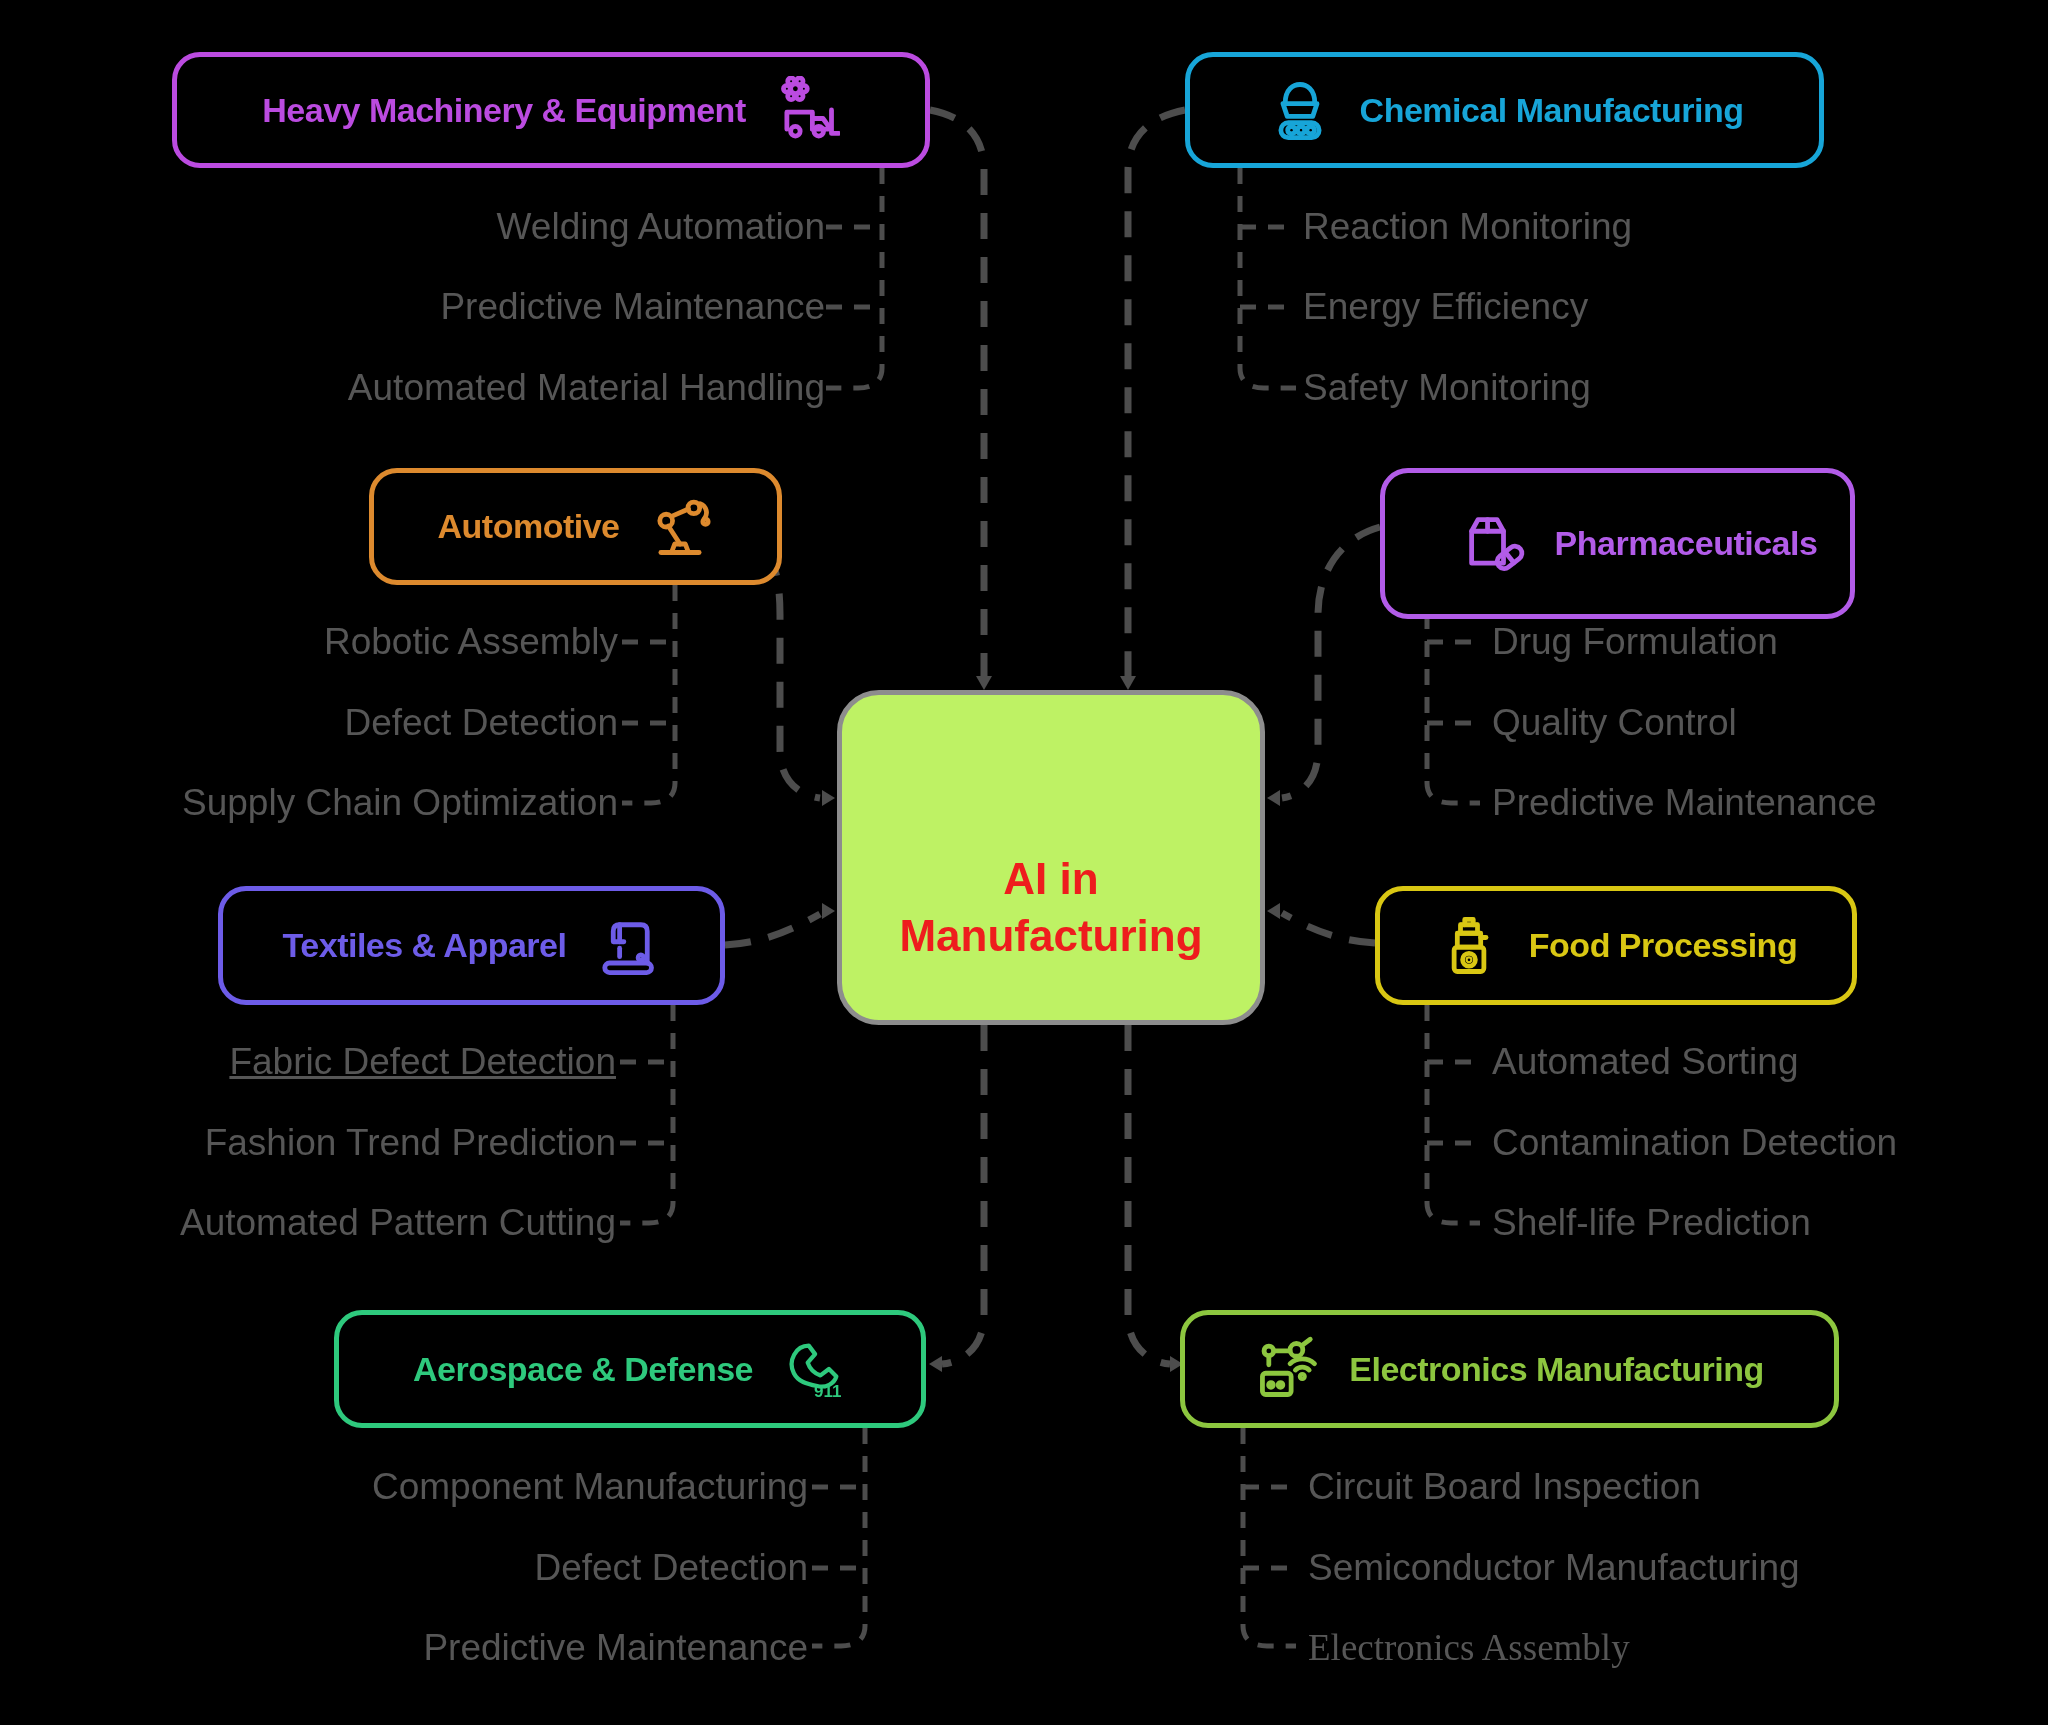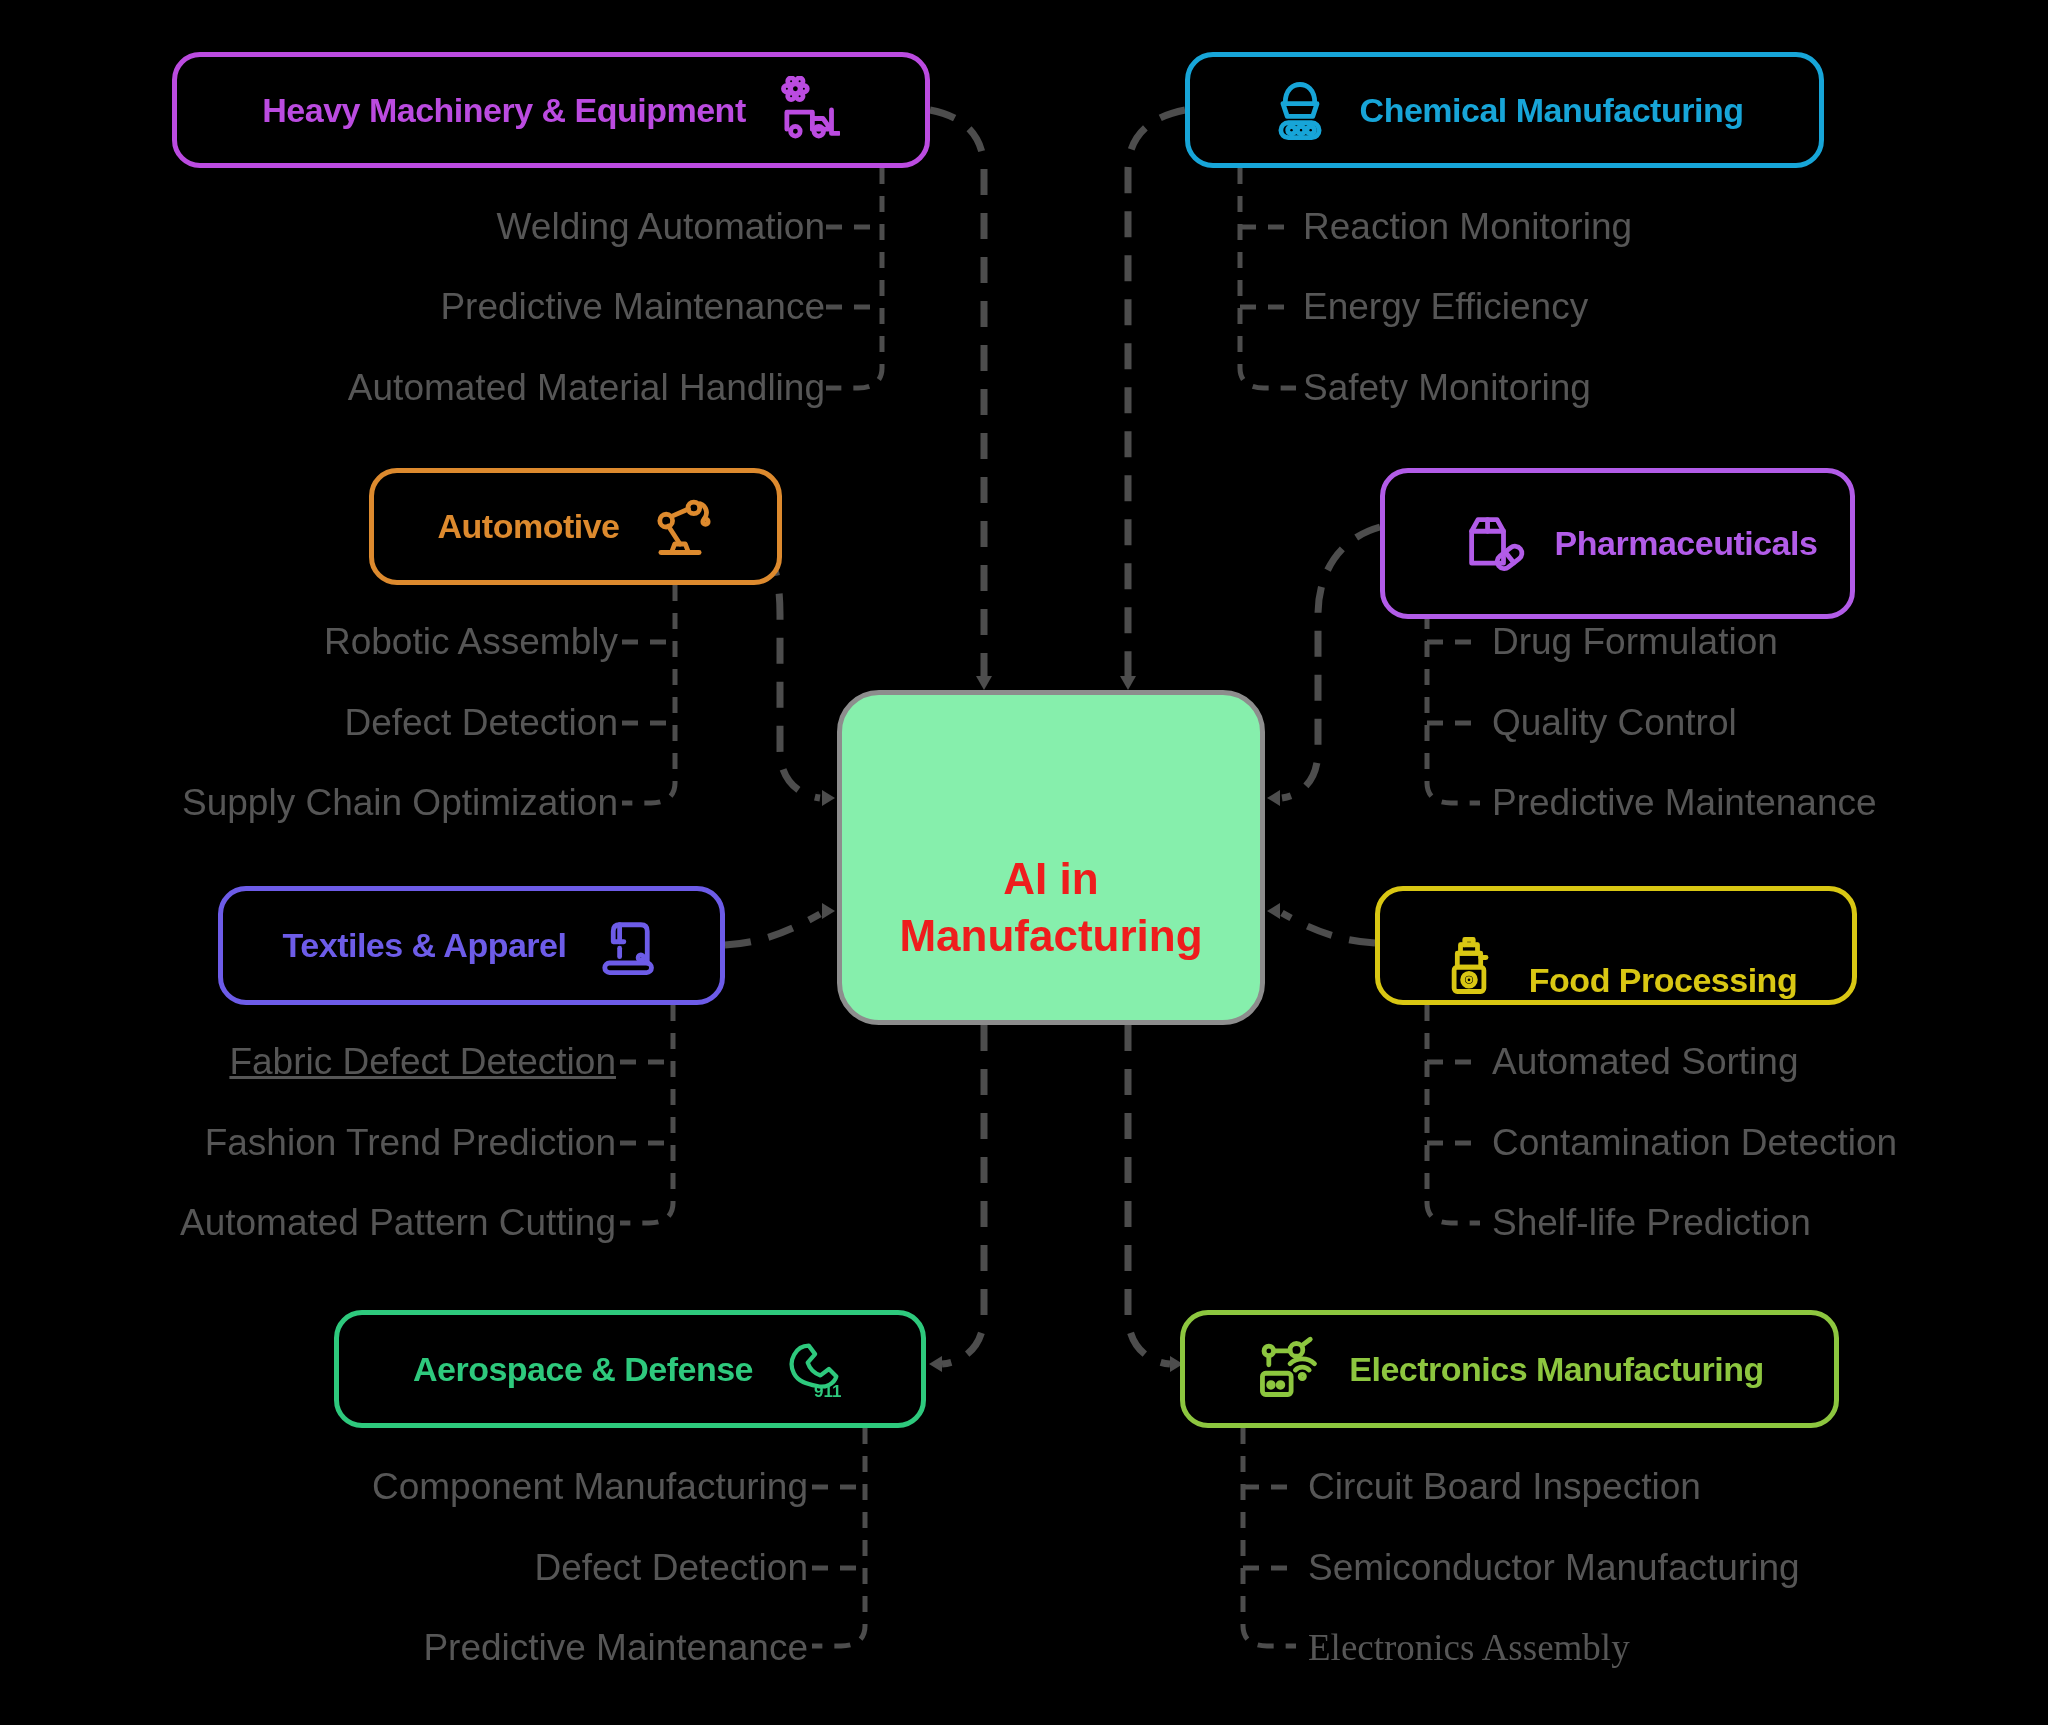--- a/index.html
+++ b/index.html
@@ -15,21 +15,21 @@
     position:absolute;background:#000;border:5px solid var(--c,#888);
     border-radius:28px;color:var(--c,#888);
     display:flex;align-items:center;justify-content:center;gap:26px;
     white-space:nowrap;box-sizing:border-box;
   }
   .node .label{font-size:34px;font-weight:700;letter-spacing:-0.5px;}
   .node .icon{display:flex;flex-shrink:0;}
   .node .icon svg{width:68px;height:68px;stroke:currentColor;fill:none;
     stroke-width:4.5;stroke-linecap:round;stroke-linejoin:round;}
   .center-node{
-    position:absolute;background:#86efac;border:5px solid var(--c,#8d8d8d);border-radius:42px;
+    position:absolute;background:#bef264;border:5px solid var(--c,#8d8d8d);border-radius:42px;
     display:flex;flex-direction:column;justify-content:flex-end;align-items:center;
     padding-bottom:56px;box-sizing:border-box;
   }
   .center-title{color:var(--c,#ee1d1d);font-size:44px;font-weight:700;
     line-height:57px;text-align:center;}
   .center-title span{display:block;}
   .sub-item{
     position:absolute;font-size:37px;font-weight:500;line-height:44px;height:44px;
     color:var(--c,#565656);white-space:nowrap;
   }
@@ -174,21 +174,21 @@
       <svg viewBox="0 0 64 64">
         <path d="M 52 48 V 18 q 0 -6 -6 -6 H 26 q -6 0 -6 6 v 10 h 10"></path>
         <path d="M 26 12 v 16"></path>
         <path d="M 26 34 v 8"></path>
         <rect x="12" y="48" width="44" height="9" rx="4.5"></rect>
         <circle cx="46" cy="43" r="2.6"></circle>
       </svg>
     </span>
   </div>
 
-  <div class="node" style="left: 1375px; top: 886px; width: 482px; height: 119px; align-items: flex-end; --c: #d9c713;">
+  <div class="node" style="left: 1375px; top: 886px; width: 482px; height: 119px; --c: #d9c713;">
     <span class="icon">
       <svg viewBox="0 0 64 64">
         <path d="M 25 12 h 14"></path>
         <path d="M 28 12 v -5 h 8 v 5"></path>
         <path d="M 24 12 v 8 h 16 v -8"></path>
         <path d="M 21 20 h 22 v 13 h -22 z"></path>
         <path d="M 43 24 h 5"></path>
         <rect x="18" y="33" width="28" height="23" rx="3"></rect>
         <circle cx="32" cy="45" r="6"></circle>
         <circle cx="32" cy="45" r="1"></circle>

